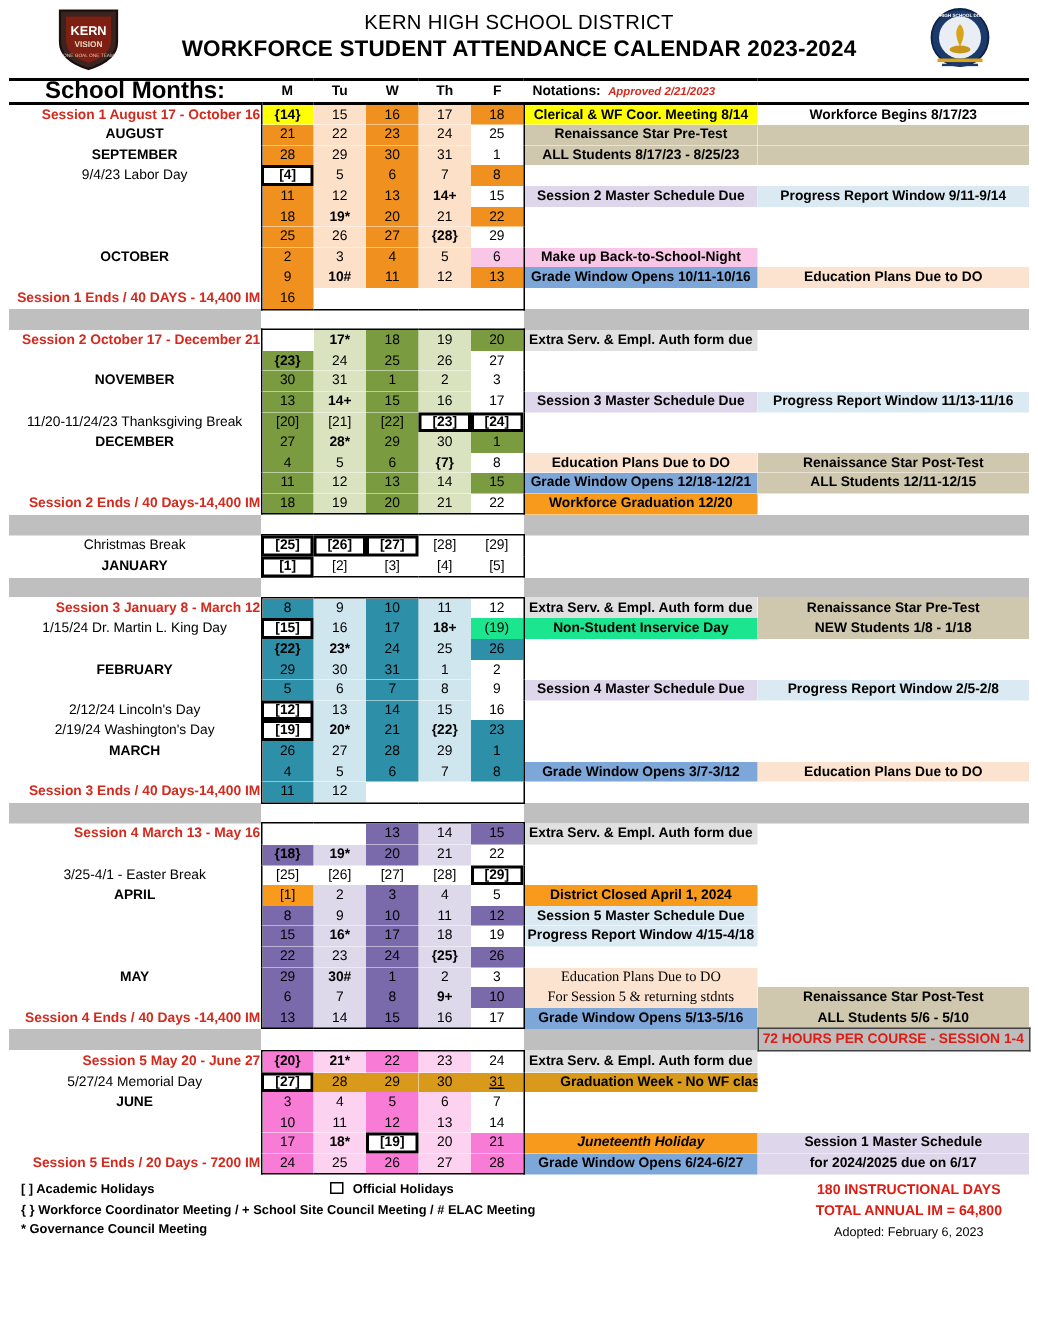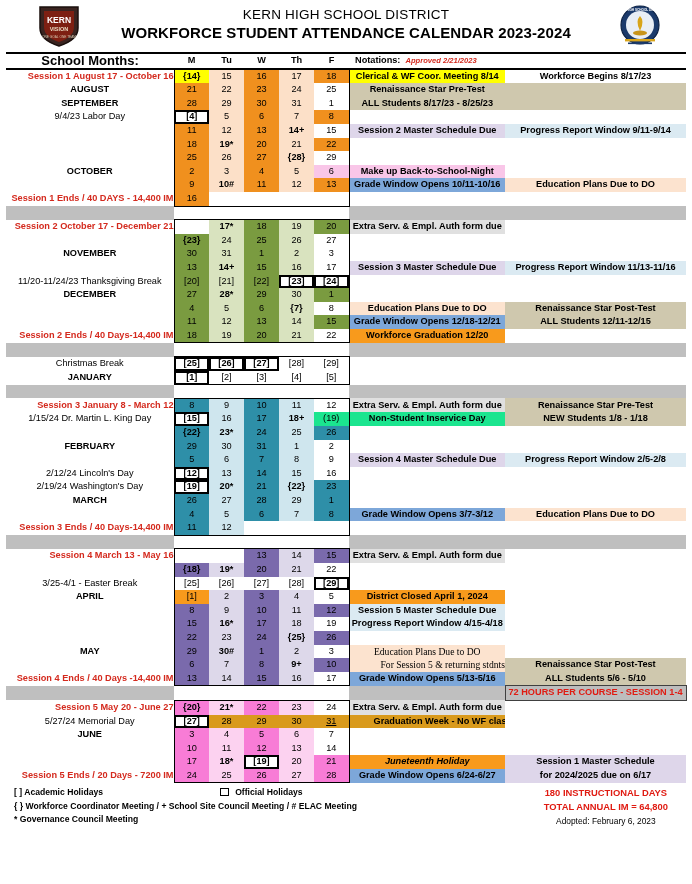--- a/index.html
+++ b/index.html
@@ -29,21 +29,21 @@
 
   
   col.c-lbl { width: 168px; }
   col.c-day { width: 35px; }
   col.c-n1  { width: 156px; }
   col.c-n2  { width: 181px; }
 
   
   .thead td { font-weight: bold; font-size: 12px; height: 17px; line-height: 17px;
               border-top: 2px solid #000; border-bottom: 2px solid #000; text-align: center; }
-  .thead td.lbl { font-size: 13px; }
+  .thead td.lbl { font-size: 16px; }
   .thead td.not { text-align: left; padding-left: 6px; }
   .appr { color: #d42a1e; font-size: 7.6px; font-weight: bold; font-style: italic; margin-left: 5px; }
 
   
   .lbl  { text-align: center; padding-right: 4px; }
   .sess { color: #d42a1e; font-size: 8.2px; font-weight: bold; text-align: right; padding-right: 4px; }
   .mon  { font-weight: bold; font-size: 10.4px; text-align: center; }
   .hol  { font-size: 9px; text-align: center; }
 
   
@@ -541,21 +541,21 @@
           <td class="n ser" style="background:#fce3cf;">Education Plans Due to DO</td>
           <td class="n" style="background:transparent;"></td>
         </tr>
         <tr>
           <td class="lbl"></td>
           <td class="d gridL" style="background:#7a6aac;">6</td>
           <td class="d" style="background:#ddd8ea;">7</td>
           <td class="d" style="background:#7a6aac;">8</td>
           <td class="d b" style="background:#ddd8ea;">9+</td>
           <td class="d gridR" style="background:#7a6aac;">10</td>
-          <td class="n ser" style="background:#fce3cf;text-align:right;">For Session 5 &amp; returning stdnts</td>
+          <td class="n ser" style="background:#fce3cf;">For Session 5 &amp; returning stdnts</td>
           <td class="n" style="background:#cfc8ae;">Renaissance Star Post-Test</td>
         </tr>
         <tr>
           <td class="sess">Session 4 Ends / 40 Days -14,400 IM</td>
           <td class="d gridL gbot" style="background:#7a6aac;">13</td>
           <td class="d gbot" style="background:#ddd8ea;">14</td>
           <td class="d gbot" style="background:#7a6aac;">15</td>
           <td class="d gbot" style="background:#ddd8ea;">16</td>
           <td class="d gridR gbot" style="background:transparent;">17</td>
           <td class="n" style="background:#7da7d9;">Grade Window Opens 5/13-5/16</td>

